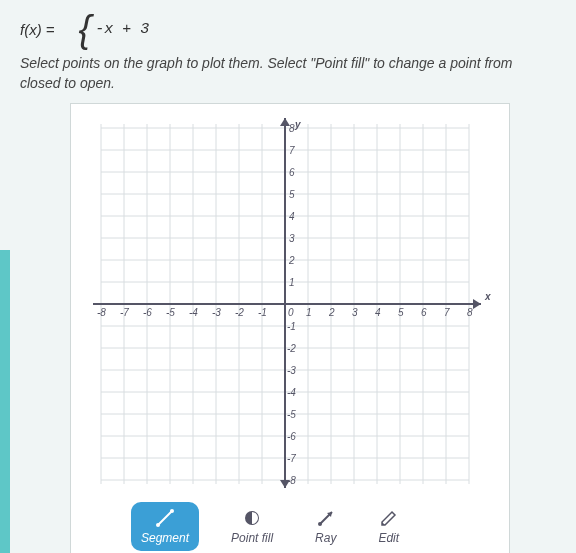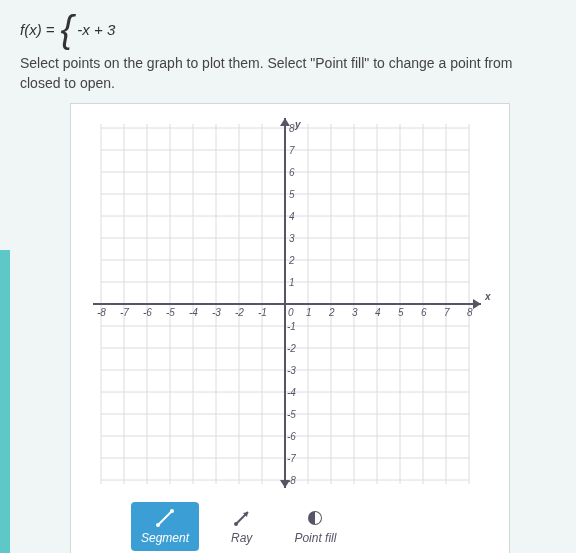--- a/index.html
+++ b/index.html
@@ -17,27 +17,28 @@
     width: 10px;
     background: #5ec7c7;
   }
   .function-def {
     font-style: italic;
     font-size: 15px;
     margin-bottom: 6px;
     display: flex;
     align-items: center;
   }
-  .fx-label { margin-right: 6px; }
+  .fx-label { margin-right: 24px; }
   .brace { font-size: 38px; font-weight: 100; margin-right: 4px; line-height: 38px; }
-  .pieces { display: flex; flex-direction: column; gap: 20px; }
+  .pieces { display: flex; flex-direction: column; gap: 20px; font-family: Liberation Mono, monospace; }
   .piece { display: flex; }
   .piece-expr { width: 60px; }
   .piece-cond { }
   .instructions {
+    font-style: italic;
     font-size: 14px;
     color: #444;
     margin-bottom: 10px;
     line-height: 1.4;
   }
   .graph-area {
     margin-left: 50px;
     background: #fff;
     border: 1px solid #d0d8d8;
     padding: 10px 10px 0 10px;
@@ -57,21 +58,21 @@
     font-style: italic;
     color: #556;
   }
   .tool {
     display: flex;
     flex-direction: column;
     align-items: center;
     gap: 3px;
     cursor: pointer;
     padding: 6px 10px;
-    border-radius: 4px;
+    border-radius: 10px;
   }
   .tool.active {
     background: #3b9fd6;
     color: #fff;
   }
   .tool svg { width: 20px; height: 20px; }
   .axis-label { font-weight: bold; font-style: italic; font-size: 13px; fill: #333; }
 </style>
 </head>
 <body>
@@ -184,28 +185,35 @@
     <div class="tool active">
       <svg viewBox="0 0 20 20">
           <line x1="3" y1="17" x2="17" y2="3" stroke="#fff" stroke-width="2"></line>
           <circle cx="3" cy="17" r="2" fill="#fff"></circle>
           <circle cx="17" cy="3" r="2" fill="#fff"></circle>
         </svg>
       <span>Segment</span>
     </div>
     <div class="tool">
       <svg viewBox="0 0 20 20">
+          <circle cx="10" cy="10" r="6" fill="#556"></circle>
+          <circle cx="10" cy="10" r="6" fill="none" stroke="#556" stroke-width="2"></circle>
+          <path d="M10 4 A6 6 0 0 1 10 16 Z" fill="#fff"></path>
+        </svg>
+      <span>Point fill</span>
+    </div>
+    <div class="tool">
+      <svg viewBox="0 0 20 20">
           <line x1="4" y1="16" x2="16" y2="4" stroke="#556" stroke-width="2"></line>
           <polygon points="16,4 11,5 15,9" fill="#556"></polygon>
           <circle cx="4" cy="16" r="2" fill="#556"></circle>
         </svg>
       <span>Ray</span>
     </div>
     <div class="tool">
       <svg viewBox="0 0 20 20">
-          <circle cx="10" cy="10" r="6" fill="#556"></circle>
-          <circle cx="10" cy="10" r="6" fill="none" stroke="#556" stroke-width="2"></circle>
-          <path d="M10 4 A6 6 0 0 1 10 16 Z" fill="#fff"></path>
-        </svg>
-      <span>Point fill</span>
+          <path d="M3 14 L3 17 L6 17 L16 7 L13 4 Z" fill="none" stroke="#556" stroke-width="1.5"></path>
+          <path d="M3 14 L6 17 L3 17 Z" fill="#556"></path>
+        </svg>
+      <span>Edit</span>
     </div>
   </div>
 </div>
 
 </body></html>

